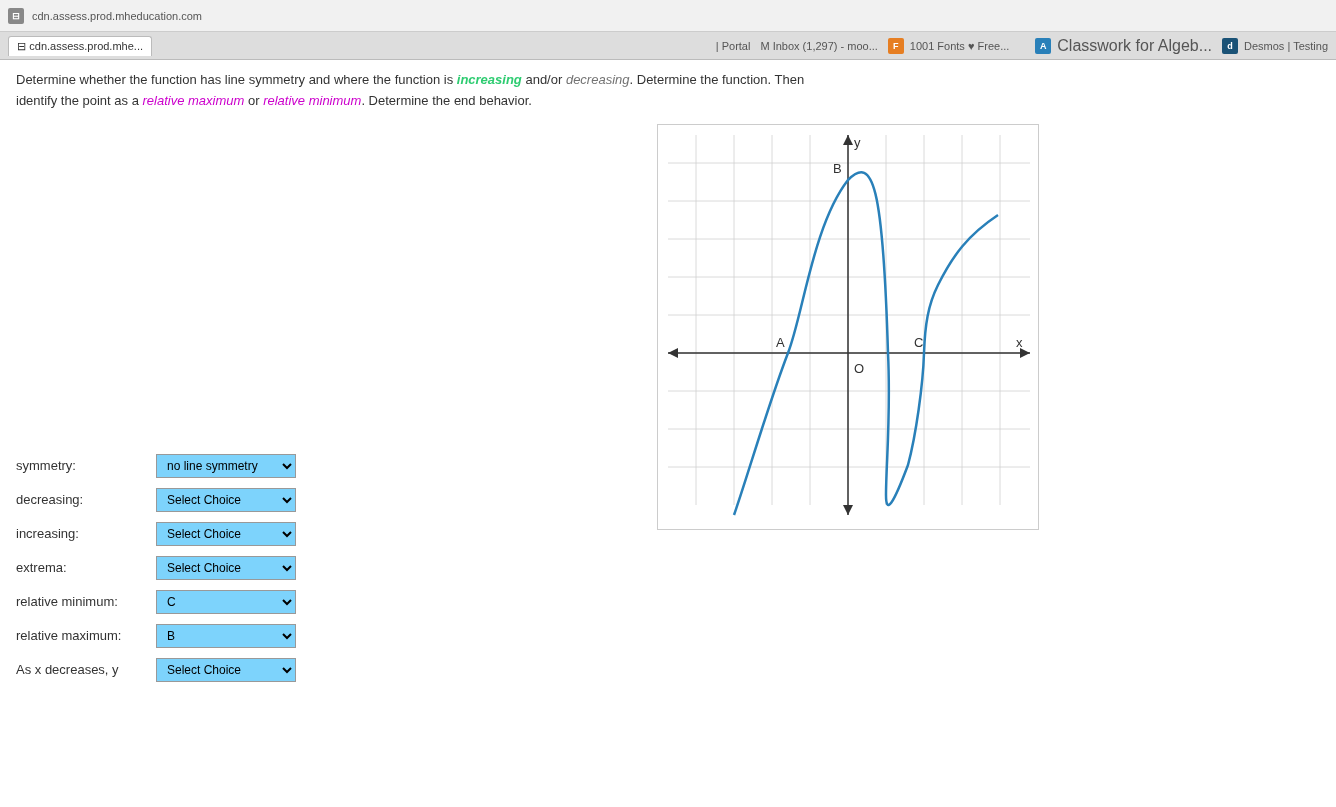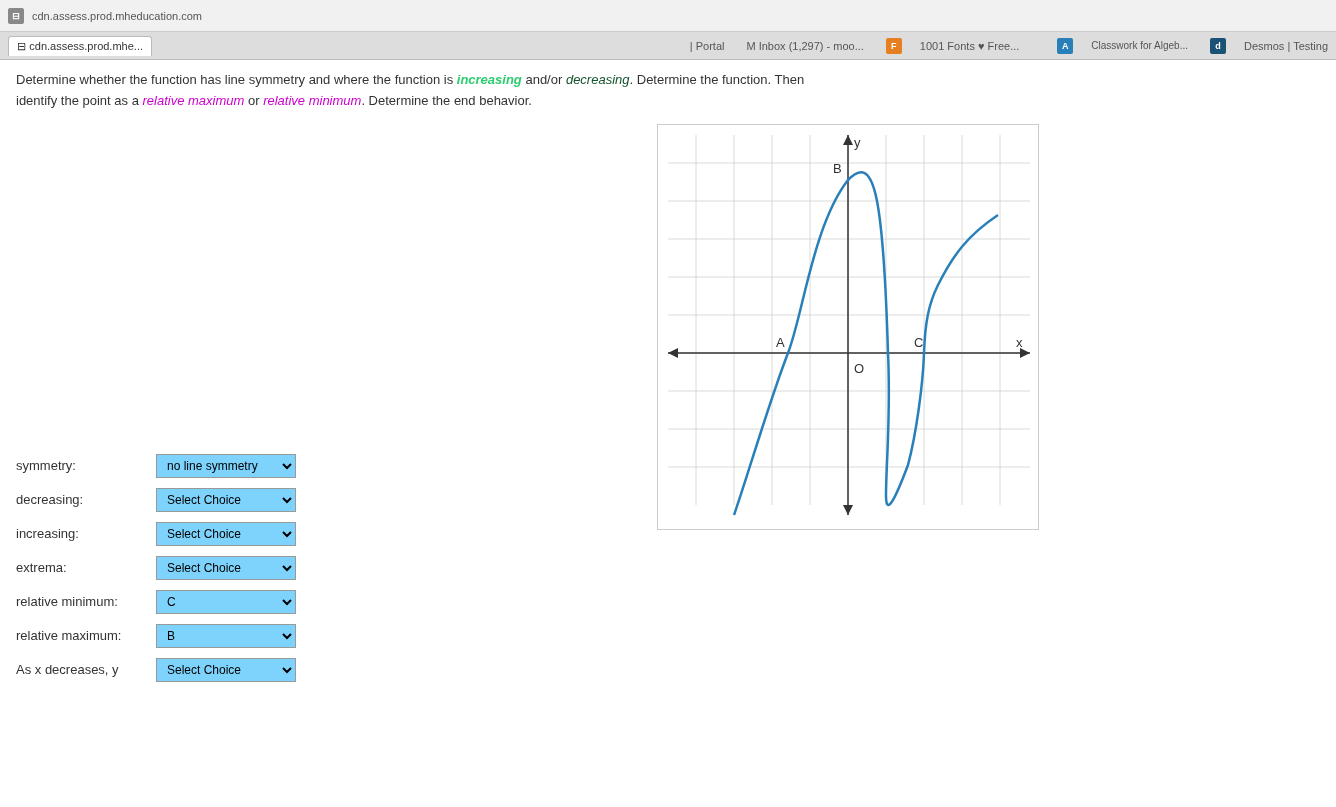--- a/index.html
+++ b/index.html
@@ -34,21 +34,21 @@
     }
     .browser-bar-icon.orange { background: #e67e22; }
     .browser-bar-icon.blue { background: #2980b9; }
     .browser-bar-icon.dark-blue { background: #1a5276; }
     .tab-strip {
       background: #ddd;
       height: 28px;
       display: flex;
       align-items: center;
       padding: 0 8px;
-      gap: 16px;
+      gap: 4px;
       border-bottom: 1px solid #bbb;
       font-size: 11px;
     }
     .tab-item {
       padding: 3px 8px;
       background: #f9f9f9;
       border: 1px solid #bbb;
       border-bottom: none;
       border-radius: 3px 3px 0 0;
       cursor: pointer;
@@ -73,21 +73,21 @@
       color: #333;
       line-height: 1.6;
       margin-bottom: 12px;
     }
     .instruction-text .increasing {
       color: #2ecc71;
       font-style: italic;
       font-weight: bold;
     }
     .instruction-text .decreasing {
-      color: #14532d;
+      color: #737373;
       font-style: italic;
     }
     .instruction-text .relative-term {
       color: #cc00cc;
       font-style: italic;
     }
 
     
     .content-layout {
       display: flex;
@@ -147,21 +147,21 @@
   <div class="tab-item active">
     <span>⊟ cdn.assess.prod.mhe...</span>
   </div>
   <span style="flex:1"></span>
 
   <span style="cursor:pointer; color:#555; font-size:11px; margin-right:6px;">| Portal</span>
   <span style="cursor:pointer; color:#555; font-size:11px; margin-right:6px;">M Inbox (1,297) - moo...</span>
   <div class="browser-bar-icon orange" style="cursor:pointer; font-size:9px; padding:0 3px; white-space:nowrap; width:auto; min-width:16px;">F</div>
   <span style="cursor:pointer; color:#555; font-size:11px; margin-right:22px; margin-left:2px;">1001 Fonts ♥ Free...</span>
   <div class="browser-bar-icon blue" style="width:auto; padding:0 3px; font-size:9px; white-space:nowrap; min-width:16px;">A</div>
-  <span style="cursor:pointer; color:#555; font-size:10px; margin-right:6px; margin-left:2px;">Classwork for Algeb...</span>
+  <span style="cursor:pointer; color:#555; font-size:16px; margin-right:6px; margin-left:2px;">Classwork for Algeb...</span>
   <div class="browser-bar-icon dark-blue" style="width:auto; padding:0 3px; font-size:9px; white-space:nowrap; min-width:16px;">d</div>
   <span style="cursor:pointer; color:#555; font-size:11px; margin-left:2px;">Desmos | Testing</span>
 </div>
 
 <div class="main-content">
 
   <div class="instruction-text">
     <span>
       <span>Determine whether the function has line symmetry and where the function is </span><span class="increasing">increasing</span><span> and/or </span><span class="decreasing">decreasing</span><span>. Determine the function. Then</span>
     </span>

